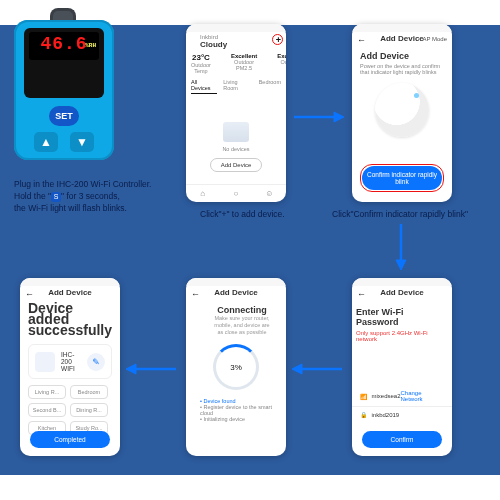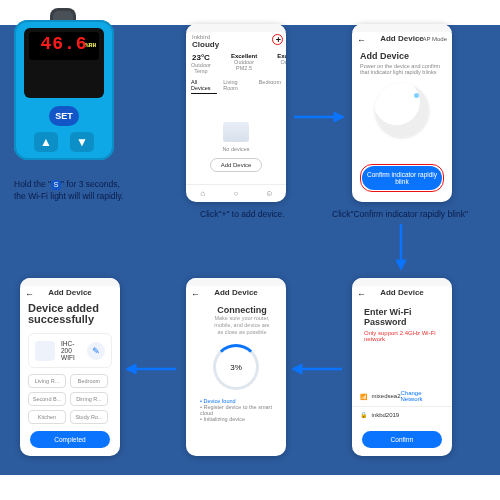--- a/index.html
+++ b/index.html
@@ -188,29 +188,30 @@
           <span class="seg-unit">%RH</span>
         </div>
       </div>
       <div class="dev-set">SET</div>
       <div class="dev-arrow dev-up">▲</div>
       <div class="dev-arrow dev-down">▼</div>
     </div>
   </div>
 
   <div class="instr" style="left:14px; top:178px; width:160px;">
+    <div>Plug in the IHC-200 Wi-Fi Controller.</div>
     <div>
       <span>Hold the "</span><span class="icon-inline">S</span><span>" for 3 seconds,</span>
     </div>
-    <div>the Wi-Fi light will will rapidly.</div>
+    <div>the Wi-Fi light will flash blinks.</div>
   </div>
 
   <div class="phone" style="left:186px; top:24px;">
     <div class="ph-status"></div>
-    <div style="padding:2px 6px;">
+    <div style="padding:2px 6px;margin-left:8px;">
       <div style="font-size:6px;color:#888;">Inkbird</div>
       <div class="ph-title">Cloudy</div>
     </div>
     <span class="plus-sym">+</span>
     <span class="plus-circle"></span>
     <div class="infocards">
       <div>
           <div class="num">23°C</div>
           <div class="tiny">Outdoor Temp</div>
         </div>
@@ -256,21 +257,21 @@
         <div class="btn-primary" style="width:100%;">Confirm indicator rapidly blink</div>
       </div>
     </div>
   </div>
   <div class="instr" style="left:332px; top:208px;">Click"Confirm indicator rapidly blink"</div>
 
   <div class="phone" style="left:352px; top:278px;">
     <div class="ph-status"></div>
     <span class="ph-back">←</span>
     <div class="center-title">Add Device</div>
-    <div style="padding:10px 12px 2px;">
+    <div style="padding:10px 4px 2px;">
       <div style="font-size:9px;font-weight:bold;">Enter Wi-Fi Password</div>
       <div class="tiny-red" style="padding-top:3px;">Only support 2.4GHz Wi-Fi network</div>
     </div>
     <div style="position:absolute;bottom:34px;left:0;right:0;">
       <div class="wifi-row">
         <span style="display:flex;align-items:center;gap:4px;">
             <span>📶</span>
             <span>mixedsea2</span>
           </span>
         <span style="color:#0b74ff;">Change Network</span>
@@ -300,21 +301,21 @@
       <div class="tiny" style="color:#0b74ff;">• <span>Device found</span></div>
       <div class="tiny">• <span>Register device to the smart cloud</span></div>
       <div class="tiny">• <span>Initializing device</span></div>
     </div>
   </div>
 
   <div class="phone" style="left:20px; top:278px;">
     <div class="ph-status"></div>
     <span class="ph-back">←</span>
     <div class="center-title">Add Device</div>
-    <div style="padding:6px 8px 2px;font-size:11px;font-weight:bold;line-height:11px;">Device added successfully</div>
+    <div style="padding:6px 8px 2px;font-size:14px;font-weight:bold;line-height:11px;">Device added successfully</div>
     <div class="success-card">
       <div style="width:20px;height:20px;background:#eef3fb;border-radius:4px;"></div>
       <div style="flex:1;font-size:6.5px;">IHC-200 WIFI</div>
       <div class="pen">✎</div>
     </div>
     <div class="roomgrid">
       <div>Living R...</div>
       <div>Bedroom</div>
       <div>Second B...</div>
       <div>Dining R...</div>

